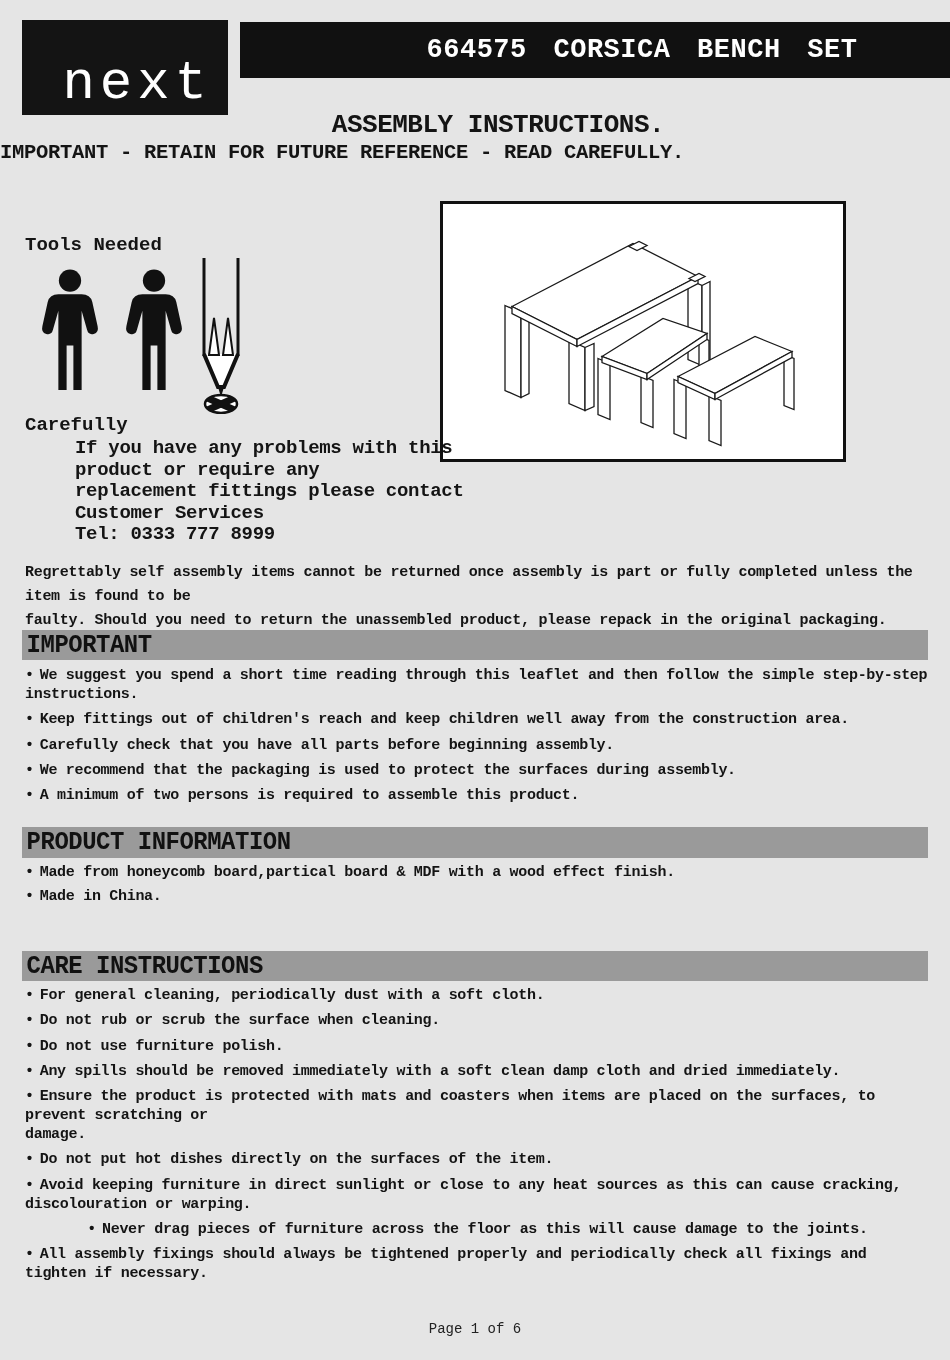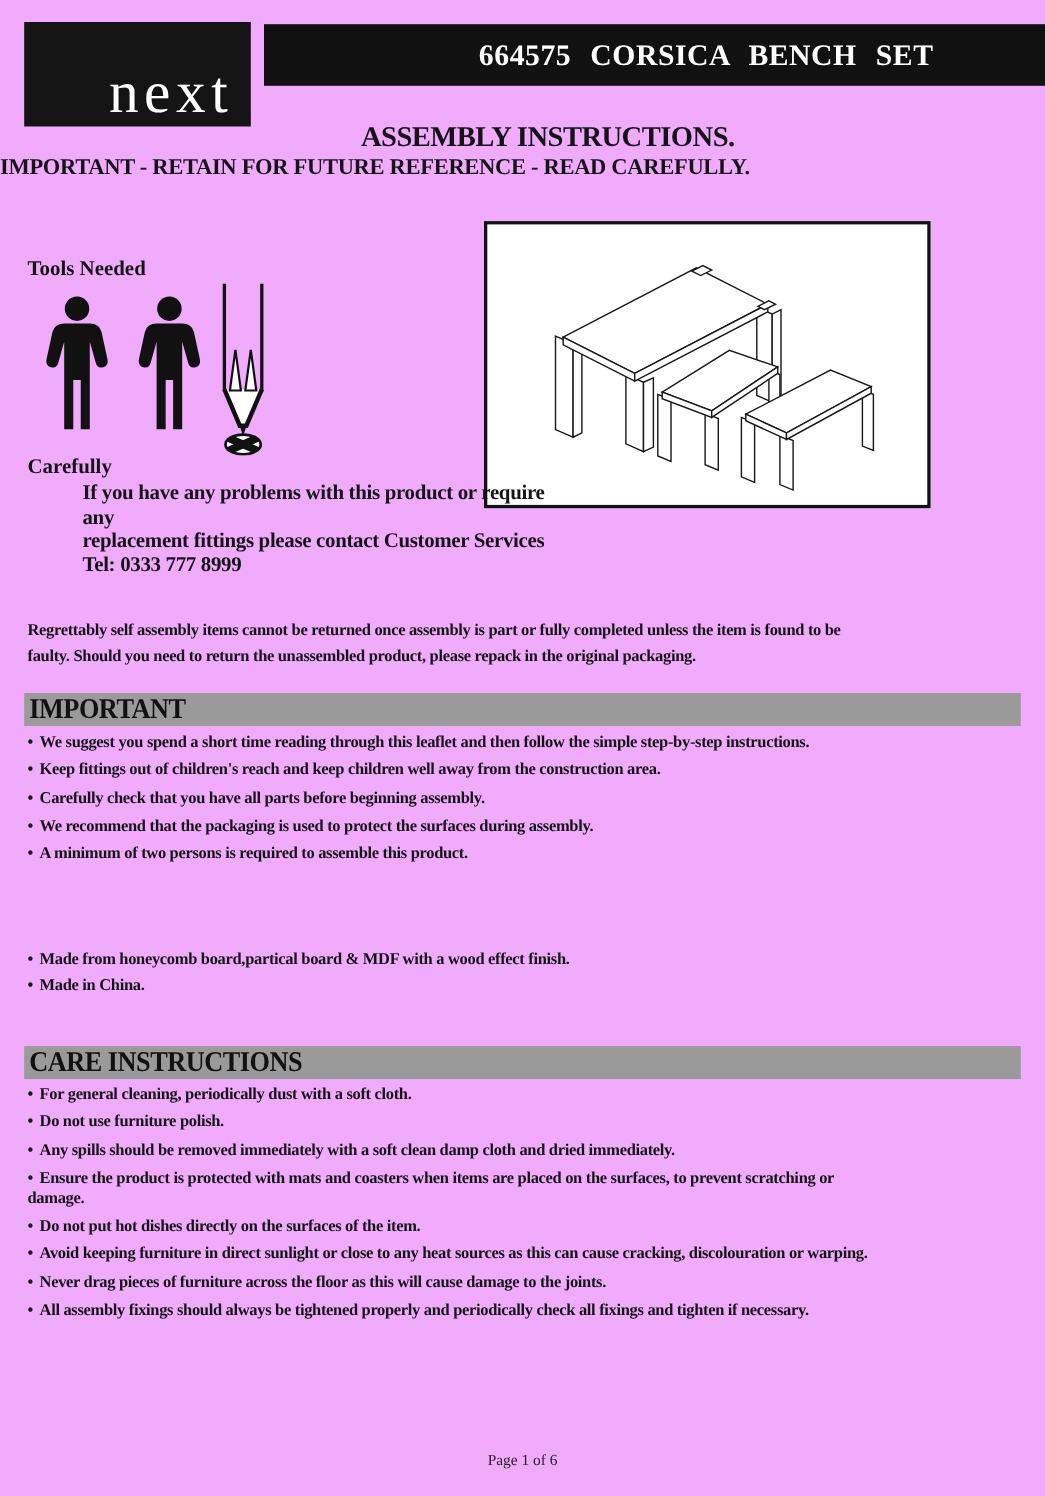--- a/index.html
+++ b/index.html
@@ -1,19 +1,19 @@
 <!DOCTYPE html>
 <html><head>
 <meta charset="utf-8">
 <style>
   * { margin:0; padding:0; box-sizing:border-box; }
   html,body { background:#fff; }
   .page {
-    position:relative; width:950px; height:1360px; background:#f0abfc;
-    font-family:Liberation Serif, serif; color:#141414; overflow:hidden;
+    position:relative; width:950px; height:1360px; background:#e5e5e5;
+    font-family:Liberation Mono, monospace; color:#141414; overflow:hidden;
   }
   
   .logo-box { position:absolute; left:22px; top:20px; width:206px; height:95px; background:#141414; }
   .logo-text { position:absolute; right:16px; bottom:4px; color:#fff; font-size:54px; font-weight:400;
                letter-spacing:5px; line-height:1; }
   .title-bar { position:absolute; left:240px; top:22px; width:804px; height:56px; background:#111;
                display:flex; align-items:center; justify-content:center; }
   .title-bar span { color:#fff; font-weight:bold; font-size:27px; letter-spacing:0.5px; word-spacing:10px; }
   .heading1 { position:absolute; left:0; top:110px; width:950px; text-align:center;
               font-size:26px; font-weight:bold; letter-spacing:-0.5px;margin-left:23px; }
@@ -40,21 +40,21 @@
                       font-size:26px; font-weight:bold; letter-spacing:-0.5px; line-height:30px;
                       padding-left:5px; color:#111; white-space:nowrap; }
   .bullets { position:absolute; left:25px; width:905px; list-style:none; }
   .bullets li { font-size:15px; font-weight:bold; letter-spacing:-0.3px; line-height:19px;
                 margin-bottom:6.3px; white-space:pre-line; }
   .bullets li::before { content:"\2022"; margin-right:6px; }
   .list-important { top:666px; }
   .list-product   { top:863px; }
   .list-product li { margin-bottom:5px; }
   .list-care      { top:986px; }
-  .list-care li:nth-child(8) { margin-top:0; }
+  .list-care li:nth-child(8) { margin-top:0;text-align:center; }
   
   .footer { position:absolute; left:0; top:1321px; width:950px; text-align:center;
             font-size:14px; font-weight:normal; color:#222; }
   svg .lw { fill:#ffffff; stroke:#1a1a1a; stroke-width:1.3; stroke-linejoin:miter; }
 </style>
 </head>
 <body>
 
 <div class="page">
 
@@ -146,30 +146,34 @@
     <span>IMPORTANT</span>
   </div>
   <ul class="bullets list-important">
     <li>We suggest you spend a short time reading through this leaflet and then follow the simple step-by-step instructions.</li>
     <li>Keep fittings out of children's reach and keep children well away from the construction area.</li>
     <li>Carefully check that you have all parts before beginning assembly.</li>
     <li>We recommend that the packaging is used to protect the surfaces during assembly.</li>
     <li>A minimum of two persons is required to assemble this product.</li>
   </ul>
 
+  <div class="section-bar bar-product">
+    <span>PRODUCT INFORMATION</span>
+  </div>
   <ul class="bullets list-product">
     <li>Made from honeycomb board,partical board &amp; MDF with a wood effect finish.</li>
     <li>Made in China.</li>
   </ul>
 
   <div class="section-bar bar-care">
     <span>CARE INSTRUCTIONS</span>
   </div>
   <ul class="bullets list-care">
     <li>For general cleaning, periodically dust with a soft cloth.</li>
+    <li>Do not rub or scrub the surface when cleaning.</li>
     <li>Do not use furniture polish.</li>
     <li>Any spills should be removed immediately with a soft clean damp cloth and dried immediately.</li>
     <li>Ensure the product is protected with mats and coasters when items are placed on the surfaces, to prevent scratching or
 damage.</li>
     <li>Do not put hot dishes directly on the surfaces of the item.</li>
     <li>Avoid keeping furniture in direct sunlight or close to any heat sources as this can cause cracking, discolouration or warping.</li>
     <li>Never drag pieces of furniture across the floor as this will cause damage to the joints.</li>
     <li>All assembly fixings should always be tightened properly and periodically check all fixings and tighten if necessary.</li>
   </ul>
 

